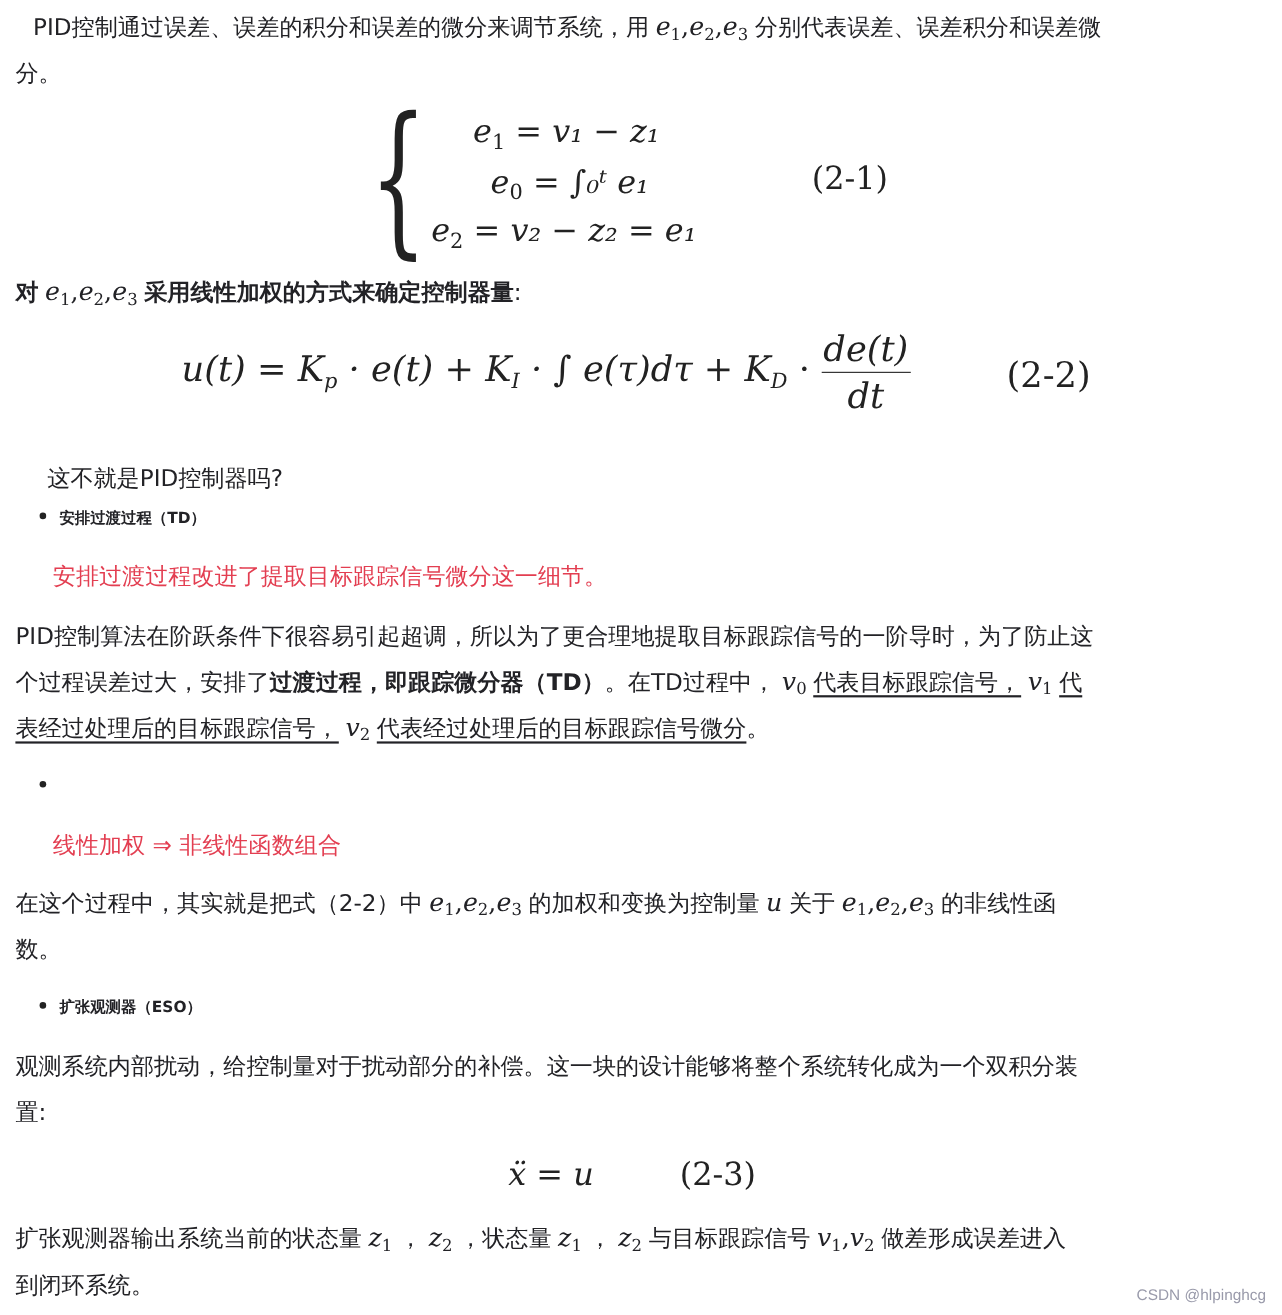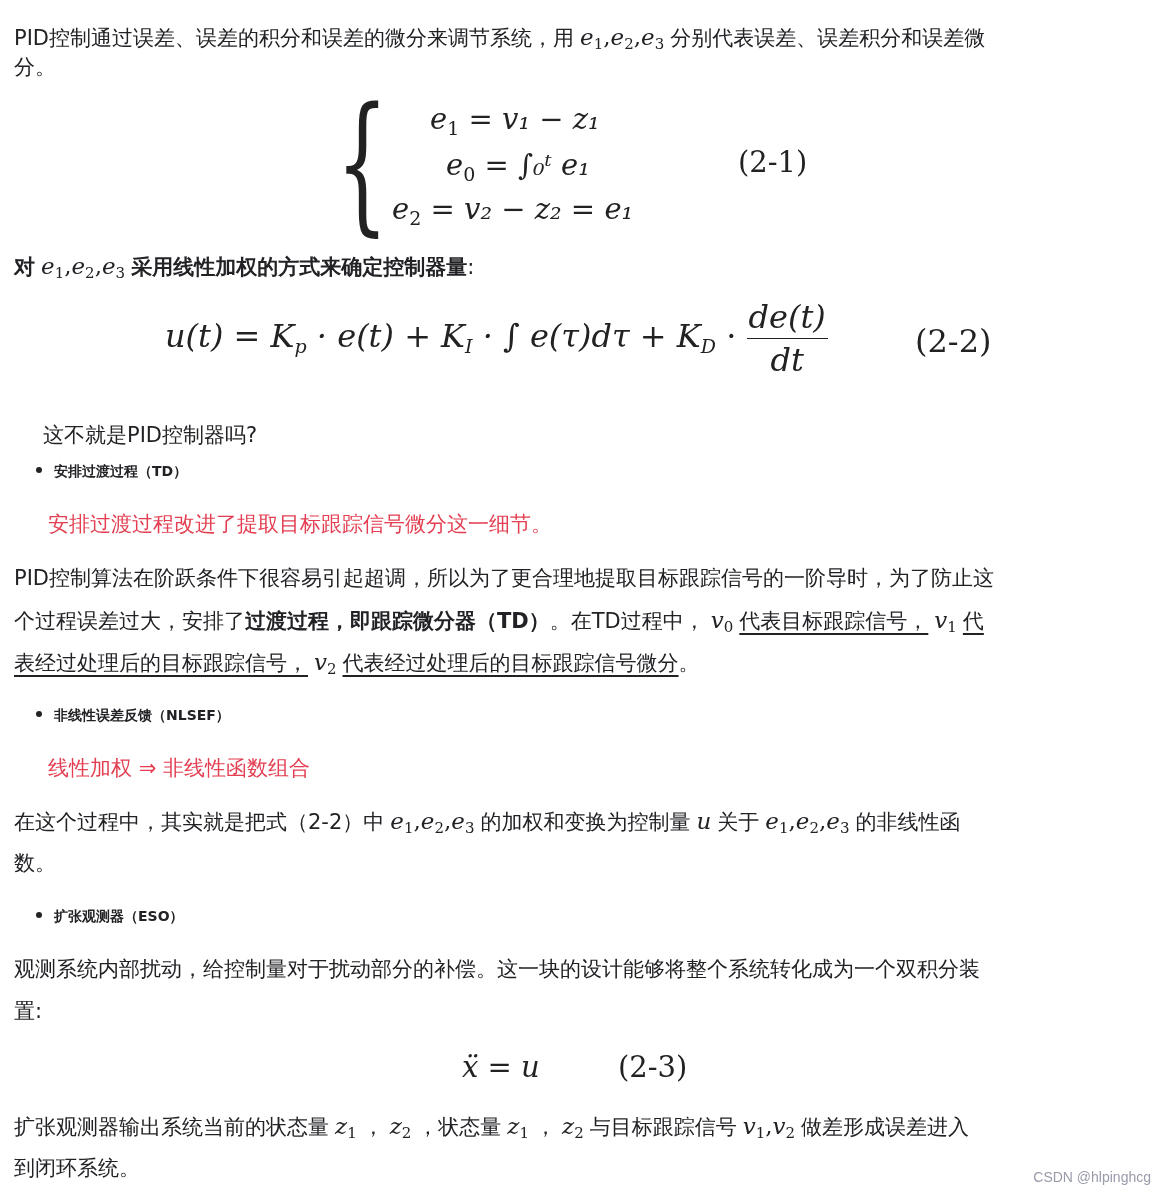--- a/index.html
+++ b/index.html
@@ -26,21 +26,21 @@
   .frac { display: inline-block; vertical-align: middle; text-align: center; }
   .frac .num { display: block; border-bottom: 1.5px solid #222; padding: 0 2px; line-height: 42px; }
   .frac .den { display: block; line-height: 42px; }
   .watermark { position: absolute; right: 14px; bottom: 10px; font-family: "Liberation Sans", sans-serif; font-size: 14px; color: #999aaa; }
 </style>
 </head>
 <body>
 
 <div class="article">
 
-  <p style="position:absolute;top:4px;left:0;margin-top:12px;">
+  <p style="position:absolute;top:4px;left:16px;">
     <span>PID控制通过误差、误差的积分和误差的微分来调节系统，用</span><span class="math"><span>e</span><sub>1</sub><span class="upright">,</span><span>e</span><sub>2</sub><span class="upright">,</span><span>e</span><sub>3</sub></span><span>分别代表误差、误差积分和误差微</span>
   </p>
   <p style="position:absolute;top:46px;left:0;">分。</p>
 </div>
 
 <div>
   <div class="brace">{</div>
   <div class="disp" style="top:102px;left:430px;"><i>e</i><sub>1</sub> <i>= v₁ − z₁</i></div>
   <div class="disp" style="top:148px;left:446px;"><i>e</i><sub>0</sub> <i>= ∫₀ᵗ e₁</i></div>
   <div class="disp" style="top:192px;left:392px;"><i>e</i><sub>2</sub> <i>= v₂ − z₂ = e₁</i></div>
@@ -61,21 +61,21 @@
 <p class="bullet" style="top:450px;"><span class="dot"></span><span>安排过渡过程（TD）</span></p>
 <p class="blk red" style="top:503px;">安排过渡过程改进了提取目标跟踪信号微分这一细节。</p>
 <p class="blk" style="top:557px;">PID控制算法在阶跃条件下很容易引起超调，所以为了更合理地提取目标跟踪信号的一阶导时，为了防止这</p>
 <p class="blk" style="top:599px;">
   <span>个过程误差过大，安排了</span><b>过渡过程，即跟踪微分器（TD）</b><span>。在TD过程中，</span><span class="math"><span>v</span><sub>0</sub></span><span class="ul">代表目标跟踪信号，</span><span class="math"><span>v</span><sub>1</sub></span><span class="ul">代</span>
 </p>
 <p class="blk" style="top:641px;">
   <span class="ul">表经过处理后的目标跟踪信号，</span><span class="math"><span>v</span><sub>2</sub></span><span class="ul">代表经过处理后的目标跟踪信号微分</span><span>。</span>
 </p>
 
-<p class="bullet" style="top:694px;"><span class="dot"></span><span>非线性误差反馈（NLSEF）</span></p>
+<p class="bullet" style="top:694px;"><span class="dot"></span></p>
 <p class="blk red" style="top:747px;">
   <span>线性加权</span> <span>⇒</span> <span>非线性函数组合</span>
 </p>
 <p class="blk" style="top:800px;">
   <span>在这个过程中，其实就是把式（2-2）中</span><span class="math"><span>e</span><sub>1</sub><span class="upright">,</span><span>e</span><sub>2</sub><span class="upright">,</span><span>e</span><sub>3</sub></span><span>的加权和变换为控制量</span><span class="math">u</span><span>关于</span><span class="math"><span>e</span><sub>1</sub><span class="upright">,</span><span>e</span><sub>2</sub><span class="upright">,</span><span>e</span><sub>3</sub></span><span>的非线性函</span>
 </p>
 <p class="blk" style="top:842px;">数。</p>
 
 <p class="bullet" style="top:895px;"><span class="dot"></span><span>扩张观测器（ESO）</span></p>
 <p class="blk" style="top:948px;">观测系统内部扰动，给控制量对于扰动部分的补偿。这一块的设计能够将整个系统转化成为一个双积分装</p>

